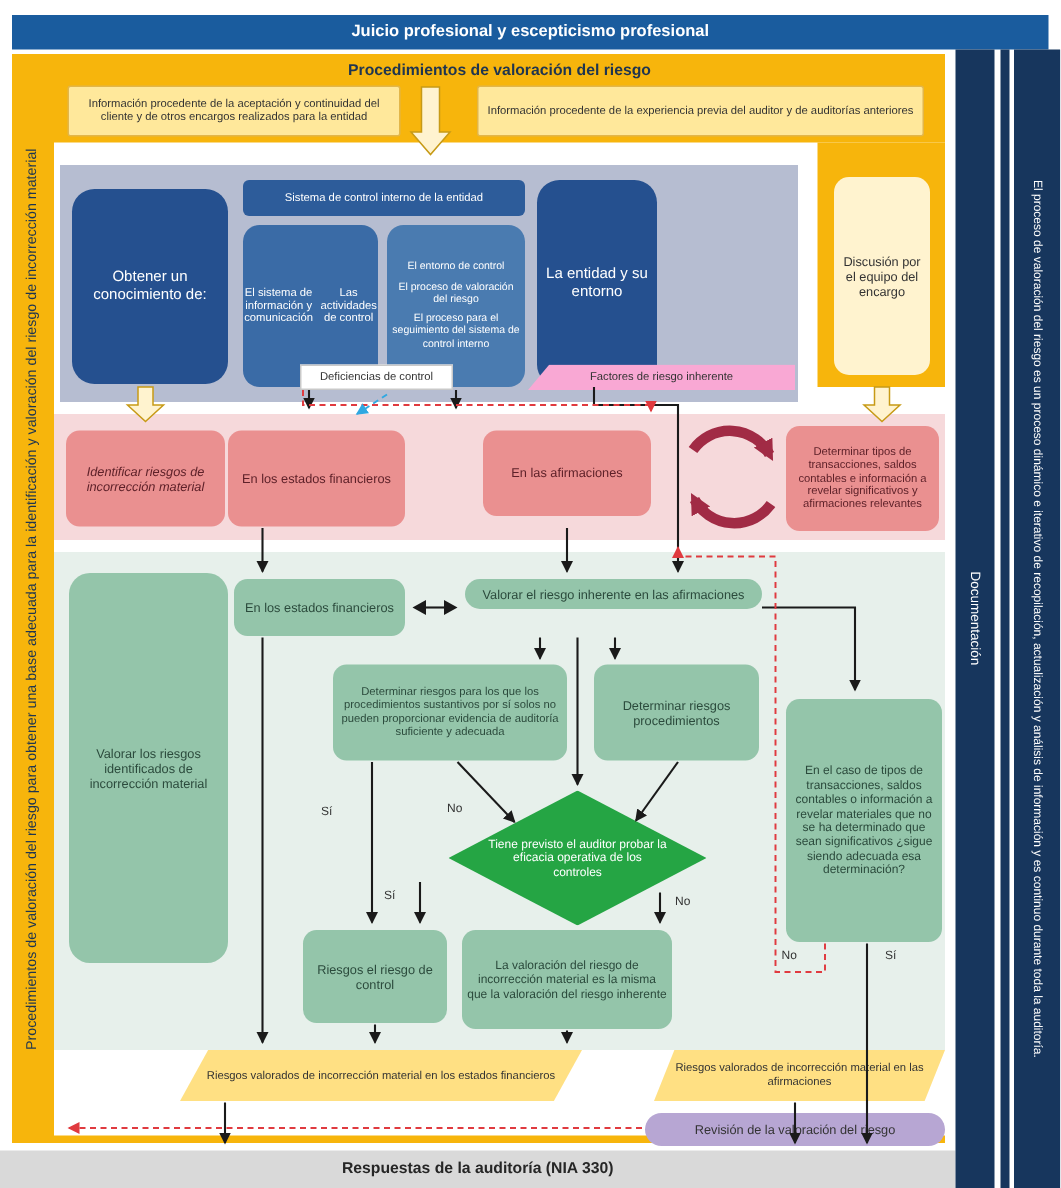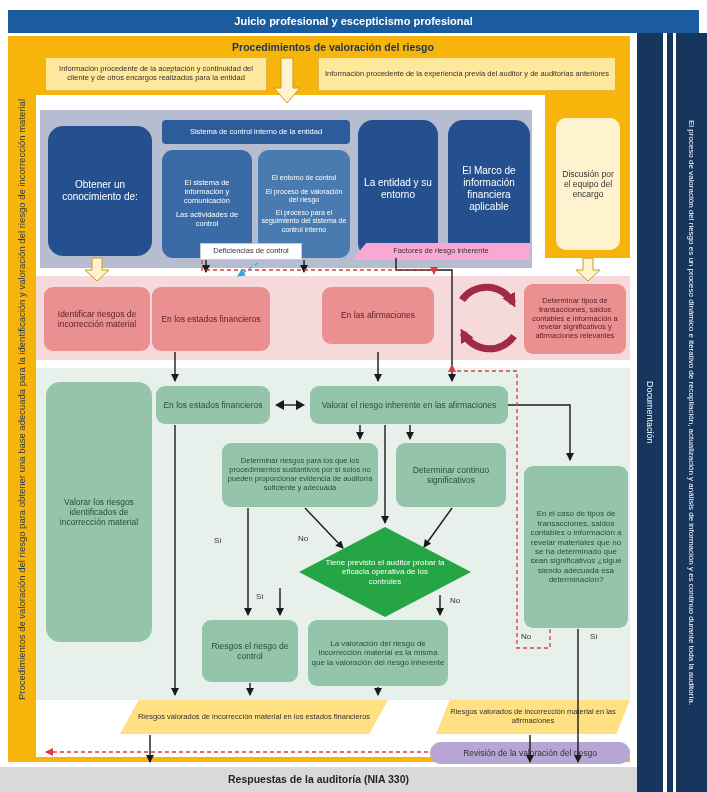--- a/index.html
+++ b/index.html
@@ -19,21 +19,21 @@
   .box{position:absolute;box-sizing:border-box;display:flex;align-items:center;justify-content:center;
        text-align:center;line-height:1.18;}
   .blue{background:var(--box_blue);color:#fff;border-radius:15px;font-size:10px;padding:4px;}
   .blue-mid{background:var(--box_blue_mid);color:#fff;border-radius:11px;font-size:7.5px;padding:4px;}
   .blue-light{background:var(--box_blue_light);color:#fff;border-radius:11px;font-size:7px;padding:3px;}
   .pinkbox{background:var(--pink_box);color:var(--maroon_text);border-radius:9px;font-size:8.5px;padding:3px;}
   .greenbox{background:var(--green_box);color:var(--green_text);border-radius:9px;font-size:8.5px;padding:3px;}
   .vtext-up{writing-mode:vertical-rl;transform:rotate(180deg);}
   .vtext-down{writing-mode:vertical-rl;}
   .lbl{position:absolute;font-size:8px;color:var(--text_dark);}
-  .stack{display:flex;flex-direction:column;gap:5px;justify-content:center;}
+  .stack{display:flex;flex-direction:row;gap:5px;justify-content:center;}
   .stack2{display:flex;flex-direction:column;gap:5px;align-items:center;justify-content:center;}
   svg{position:absolute;left:0;top:0;pointer-events:none;}
 </style>
 </head>
 <body>
 
 <div id="stage">
 
   <div class="box" style="left:8px;top:10px;width:691px;height:23px;background:var(--banner_blue);color:#fff;font-weight:bold;font-size:11px;">Juicio profesional y escepticismo profesional</div>
 
@@ -65,38 +65,37 @@
   </div>
 
   <div class="box blue-light stack2" style="left:258px;top:150px;width:92px;height:108px;">
     <span>El entorno de control</span>
     <span>El proceso de valoración del riesgo</span>
     <span>El proceso para el seguimiento del sistema de control interno</span>
   </div>
 
   <div class="box blue" style="left:358px;top:120px;width:80px;height:138px;">La entidad y su entorno</div>
 
-  <div class="box blue" style="left:448px;top:120px;width:82px;height:138px;">El Marco de información financiera aplicable</div>
 
   <div class="box" style="left:200px;top:243px;width:102px;height:17px;background:#fff;border:1px solid #C9C9C9;font-size:7.5px;">Deficiencias de control</div>
 
   <div class="box" style="left:352px;top:243px;width:178px;height:17px;background:#f9a8d4;font-size:7.5px;clip-path:polygon(8% 0,100% 0,100% 100%,0 100%);">Factores de riesgo inherente</div>
 
   <div class="abs" style="left:36px;top:276px;width:594px;height:84px;background:var(--pink_band);"></div>
-  <div class="box pinkbox" style="left:44px;top:287px;width:106px;height:64px;">Identificar riesgos de incorrección material</div>
+  <div class="box pinkbox" style="left:44px;top:287px;width:106px;height:64px;font-style:italic;">Identificar riesgos de incorrección material</div>
   <div class="box pinkbox" style="left:152px;top:287px;width:118px;height:64px;">En los estados financieros</div>
   <div class="box pinkbox" style="left:322px;top:287px;width:112px;height:57px;">En las afirmaciones</div>
   <div class="box pinkbox" style="left:524px;top:284px;width:102px;height:70px;font-size:7.5px;">Determinar tipos de transacciones, saldos contables e información a revelar significativos y afirmaciones relevantes</div>
 
   <div class="abs" style="left:36px;top:368px;width:594px;height:332px;background:var(--green_band);"></div>
   <div class="box greenbox" style="left:46px;top:382px;width:106px;height:260px;border-radius:14px;">Valorar los riesgos identificados de incorrección material</div>
   <div class="box greenbox" style="left:156px;top:386px;width:114px;height:38px;">En los estados financieros</div>
-  <div class="box greenbox" style="left:310px;top:386px;width:198px;height:38px;">Valorar el riesgo inherente en las afirmaciones</div>
+  <div class="box greenbox" style="left:310px;top:386px;width:198px;height:20px;border-radius:17px;">Valorar el riesgo inherente en las afirmaciones</div>
   <div class="box greenbox" style="left:222px;top:443px;width:156px;height:64px;font-size:7.5px;">Determinar riesgos para los que los procedimientos sustantivos por sí solos no pueden proporcionar evidencia de auditoría suficiente y adecuada</div>
-  <div class="box greenbox" style="left:396px;top:443px;width:110px;height:64px;">Determinar continuo significativos</div>
+  <div class="box greenbox" style="left:396px;top:443px;width:110px;height:64px;">Determinar riesgos procedimientos</div>
 
   <div class="box" style="left:299px;top:527px;width:172px;height:90px;background:var(--diamond_green);color:#fff;font-size:8px;padding:14px 26px;clip-path:polygon(50% 0,100% 50%,50% 100%,0 50%);">Tiene previsto el auditor probar la eficacia operativa de los controles</div>
 
   <div class="box greenbox" style="left:202px;top:620px;width:96px;height:62px;">Riesgos el riesgo de control</div>
   <div class="box greenbox" style="left:308px;top:620px;width:140px;height:66px;font-size:8px;">La valoración del riesgo de incorrección material es la misma que la valoración del riesgo inherente</div>
   <div class="box" style="left:120px;top:700px;width:268px;height:34px;background:var(--out_yellow);font-size:7.5px;padding:2px 14px;clip-path:polygon(7% 0,100% 0,93% 100%,0 100%);">Riesgos valorados de incorrección material en los estados financieros</div>
 
   <div class="box greenbox" style="left:524px;top:466px;width:104px;height:162px;font-size:8px;">En el caso de tipos de transacciones, saldos contables o información a revelar materiales que no se ha determinado que sean significativos ¿sigue siendo adecuada esa determinación?</div>
   <div class="box" style="left:436px;top:700px;width:194px;height:34px;background:var(--out_yellow);font-size:7.5px;padding:2px 14px;clip-path:polygon(7% 0,100% 0,93% 100%,0 100%);">Riesgos valorados de incorrección material en las afirmaciones</div>
 

